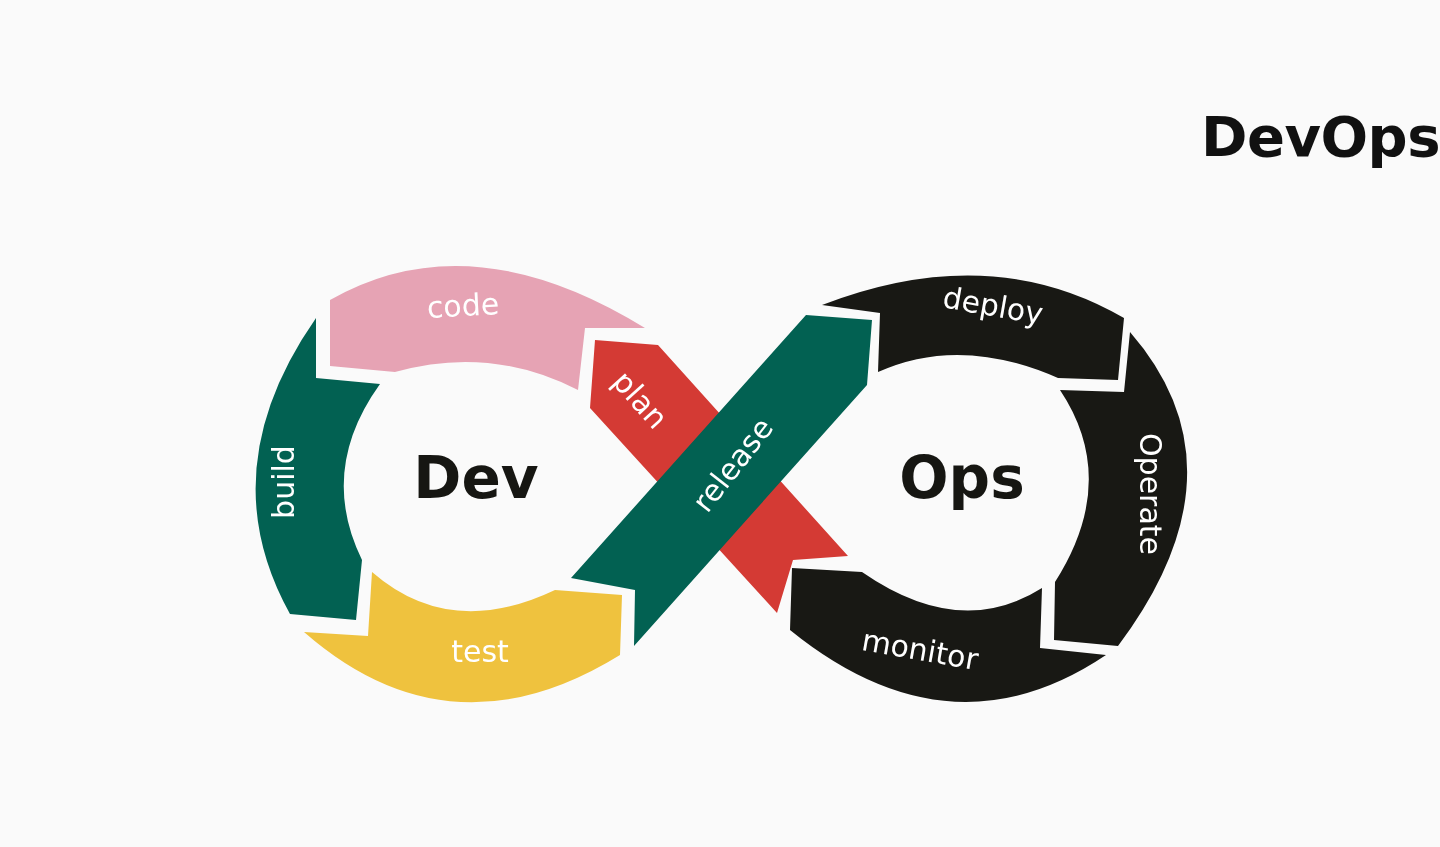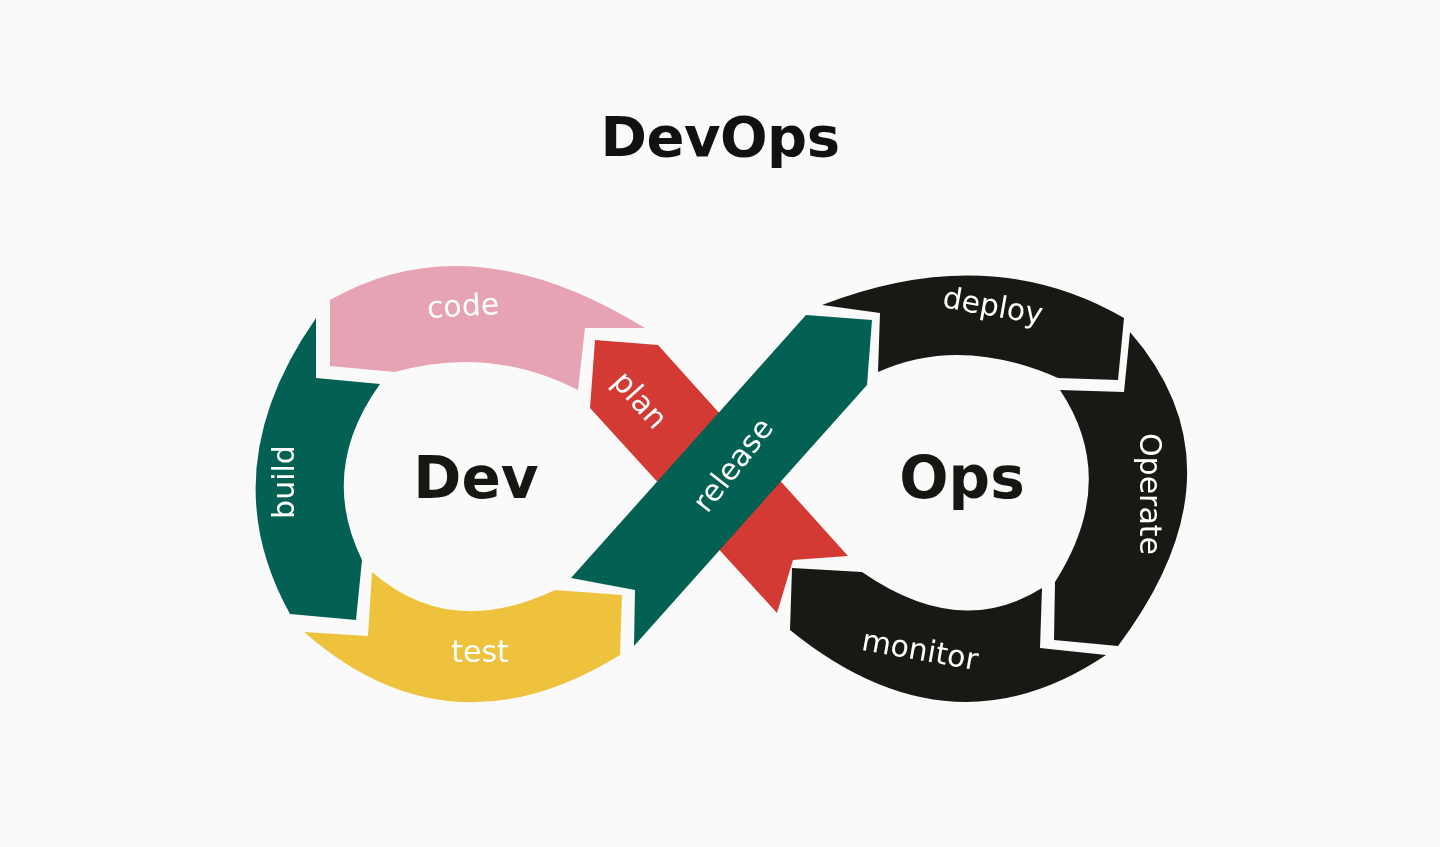--- a/index.html
+++ b/index.html
@@ -1,21 +1,21 @@
 <!DOCTYPE html>
 <html><head>
 <meta charset="utf-8">
 <style>
   html, body { margin: 0; padding: 0; }
   body {
     width: 1440px; height: 847px; background: #fafafa; overflow: hidden;
     font-family: "DejaVu Sans", sans-serif; position: relative;
   }
   .title {
-    position: absolute; left: 0; right: 0; top: 104px; text-align: center;
+    position: absolute; left: 0; right: 0; top: 104px; text-align: right;
     font-family: "DejaVu Sans", sans-serif; font-weight: bold; font-size: 56px;
     color: #111111; letter-spacing: -0.5px;
   }
   svg.diagram { position: absolute; left: 0; top: 0; }
   .seg-label { font-family: "DejaVu Sans", sans-serif; font-size: 30px; fill: #ffffff; }
   .center-label { font-family: "DejaVu Sans", sans-serif; font-weight: bold; font-size: 58px; fill: #161612; }
 </style>
 </head>
 <body>
 

